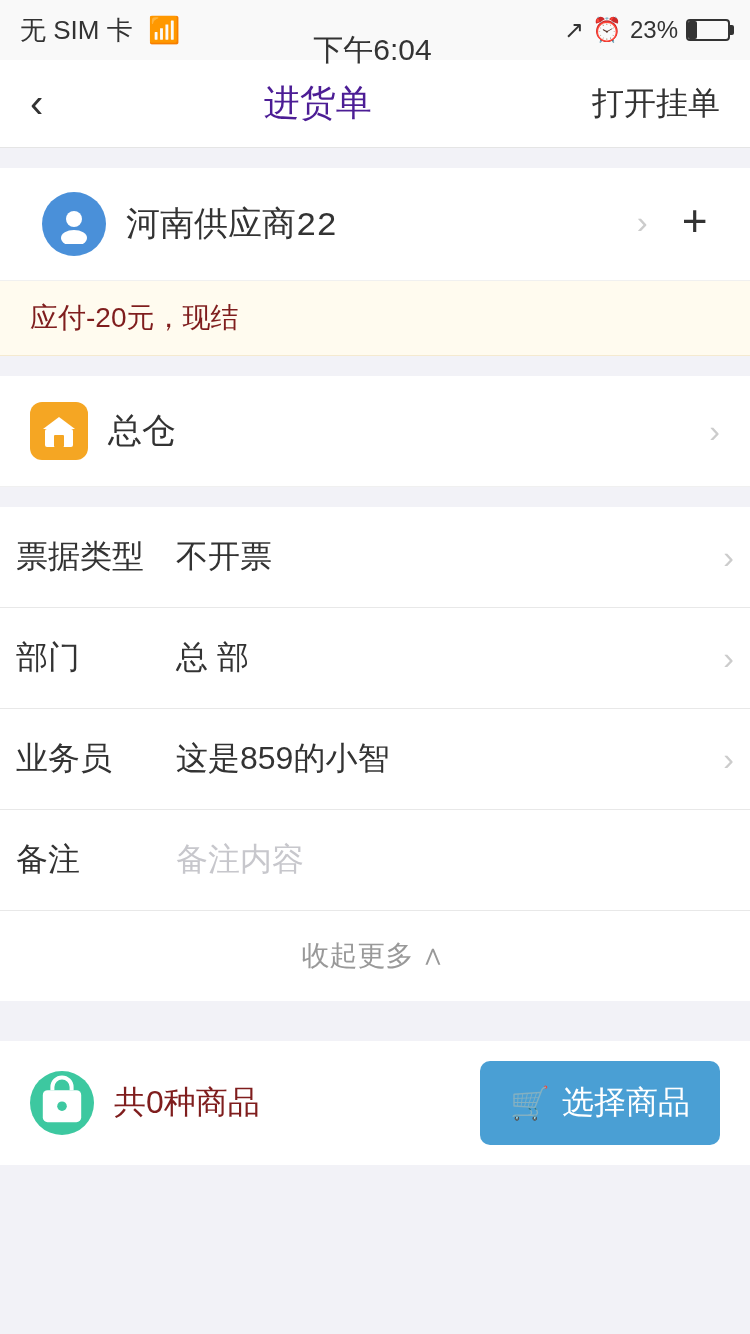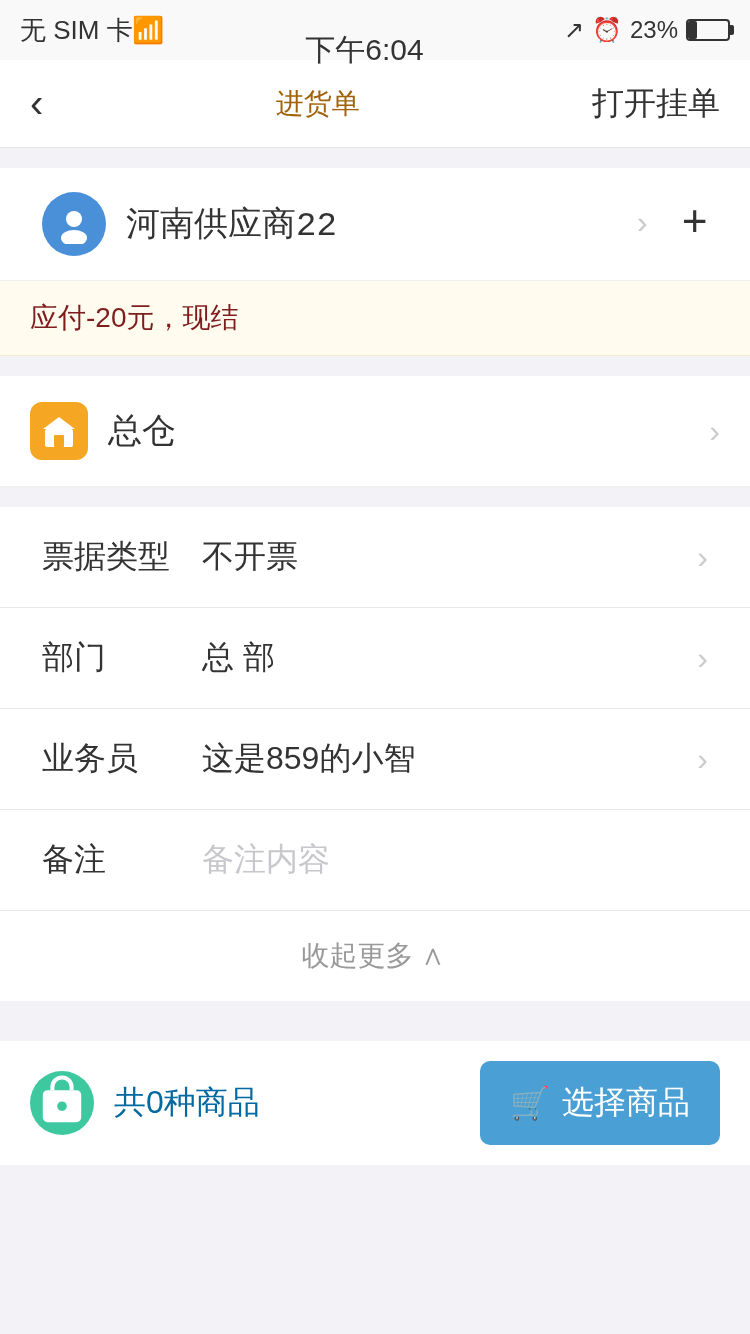--- a/index.html
+++ b/index.html
@@ -18,44 +18,44 @@
       width: 100%;
       height: 60px;
       background: #f9f9f9;
       display: flex;
       align-items: center;
       justify-content: space-between;
       padding: 0 20px;
       font-size: 26px;
       color: #333;
     }
-    .status-left { display: flex; align-items: center; gap: 0; }
+    .status-left { display: flex; align-items: center; gap: 16px; }
     .status-center { font-weight: 500; font-size: 30px; margin-top: 41px; }
     .status-right { display: flex; align-items: center; gap: 8px; font-size: 24px; }
 
     
     .nav-bar {
       width: 100%;
       height: 88px;
       background: #fff;
       display: flex;
       align-items: center;
       justify-content: space-between;
       padding: 0 30px;
       border-bottom: 1px solid #e5e5e5;
     }
     .nav-back {
       font-size: 40px;
       color: #333;
       cursor: pointer;
     }
     .nav-title {
-      font-size: 28px;
+      font-size: 36px;
       font-weight: 500;
-      color: #a16207;
+      color: #4c1d95;
     }
     .nav-action {
       font-size: 32px;
       color: #333;
       cursor: pointer;
     }
 
     
     .section-gap {
       height: 20px;
@@ -141,21 +141,21 @@
     }
     .chevron-right {
       color: #ccc;
       font-size: 32px;
     }
 
     
     .form-row {
       display: flex;
       align-items: center;
-      padding: 28px 42px;
+      padding: 28px 16px;
       background: #fff;
       border-bottom: 1px solid #e8e8e8;
       min-height: 96px;
     }
     .form-label {
       font-size: 32px;
       color: #333;
       width: 160px;
       flex-shrink: 0;
     }
@@ -197,21 +197,21 @@
       background: #3dc8a0;
       display: flex;
       align-items: center;
       justify-content: center;
       margin-right: 20px;
       flex-shrink: 0;
     }
     .product-count {
       flex: 1;
       font-size: 32px;
-      color: #0369a1;
+      color: #7f1d1d;
     }
     .select-btn {
       background: #4a9fd4;
       color: #fff;
       border: none;
       border-radius: 10px;
       padding: 20px 30px;
       font-size: 32px;
       display: flex;
       align-items: center;

